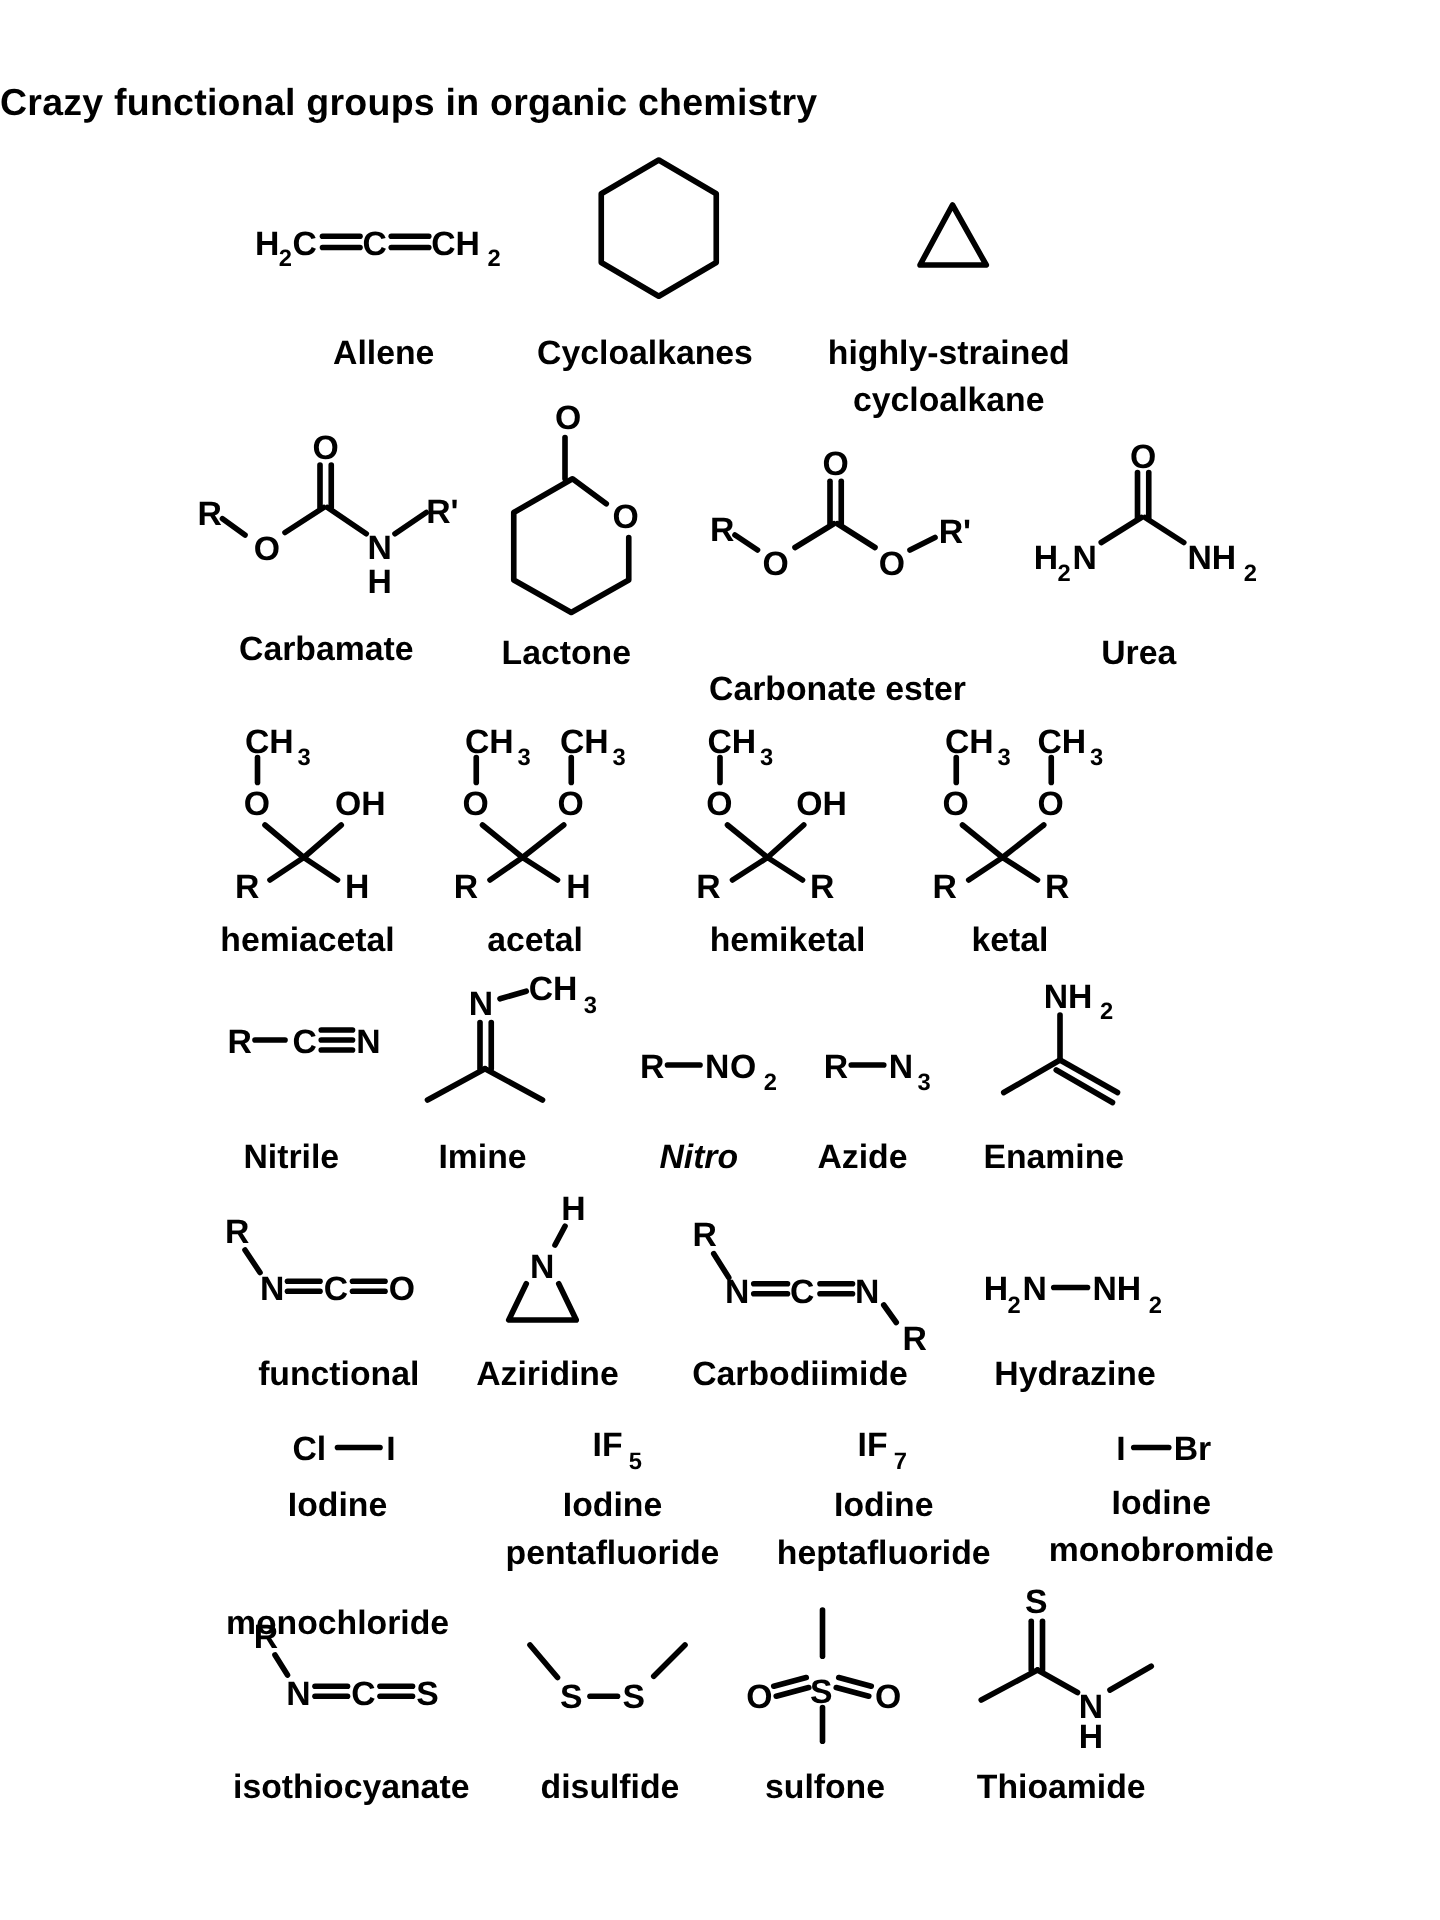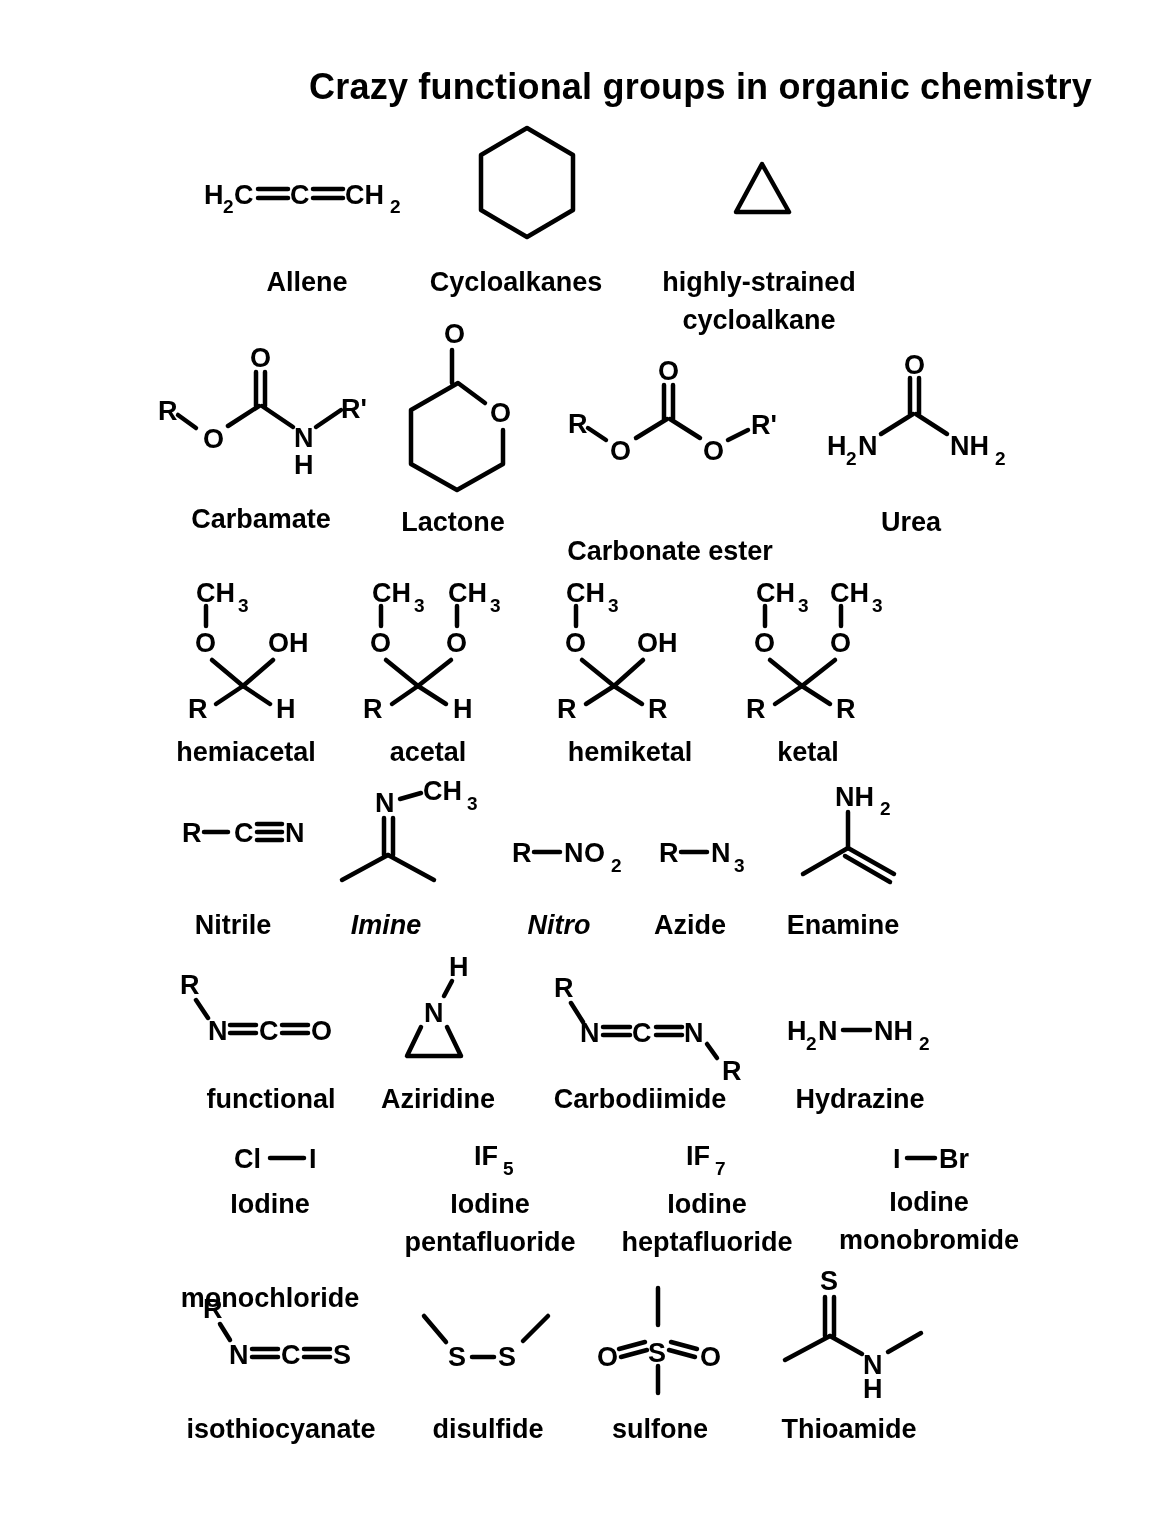--- a/index.html
+++ b/index.html
@@ -1,19 +1,19 @@
 <!DOCTYPE html>
 <html><head>
 <meta charset="utf-8">
 <style>
   html, body { margin:0; padding:0; background:#ffffff; }
   body { width:1152px; height:1536px; position:relative; overflow:hidden;
          font-family:"Liberation Sans", sans-serif; color:#000; }
-  .title { position:absolute; left:0; width:1092px; top:66px; text-align:right;
-           font-size:36px; font-weight:bold; letter-spacing:0.2px; }
+  .title { position:absolute; left:0; width:1092px; top:66px; text-align:left;
+           font-size:30px; font-weight:bold; letter-spacing:0.2px; }
   .lbl { position:absolute; font-size:27px; font-weight:bold; text-align:center;
          white-space:nowrap; transform:translateX(-50%); line-height:36px; }
   svg.mol { position:absolute; left:0; top:0; width:1152px; height:1536px; overflow:visible; }
   svg.mol line, svg.mol polyline, svg.mol polygon { stroke:#000; stroke-width:4.5; fill:none; stroke-linecap:round; stroke-linejoin:round; }
   svg.mol text { font-family:"Liberation Sans", sans-serif; font-weight:bold; fill:#000; }
   .at { font-size:27px; }
   .sub { font-size:19px; }
 </style>
 </head>
 <body>
@@ -313,21 +313,21 @@
 <div class="lbl" style="left:453px; top:504px;">Lactone</div>
 <div class="lbl" style="left:670px; top:501px;margin-top:32px;">Carbonate ester</div>
 <div class="lbl" style="left:911px; top:504px;">Urea</div>
 
 <div class="lbl" style="left:246px; top:734px;">hemiacetal</div>
 <div class="lbl" style="left:428px; top:734px;">acetal</div>
 <div class="lbl" style="left:617px; top:734px;margin-left:13px;">hemiketal</div>
 <div class="lbl" style="left:808px; top:734px;">ketal</div>
 
 <div class="lbl" style="left:233px; top:907px;">Nitrile</div>
-<div class="lbl" style="left:386px; top:907px;font-style:italic;">Imine</div>
+<div class="lbl" style="left:386px; top:907px;">Imine</div>
 <div class="lbl" style="left:559px; top:907px;font-style:italic;">Nitro</div>
 <div class="lbl" style="left:690px; top:907px;">Azide</div>
 <div class="lbl" style="left:843px; top:907px;">Enamine</div>
 
 <div class="lbl" style="left:271px; top:1081px;">functional</div>
 <div class="lbl" style="left:438px; top:1081px;">Aziridine</div>
 <div class="lbl" style="left:640px; top:1081px;">Carbodiimide</div>
 <div class="lbl" style="left:860px; top:1081px;">Hydrazine</div>
 
 <div class="lbl" style="left:270px; top:1186px;">Iodine</div>

